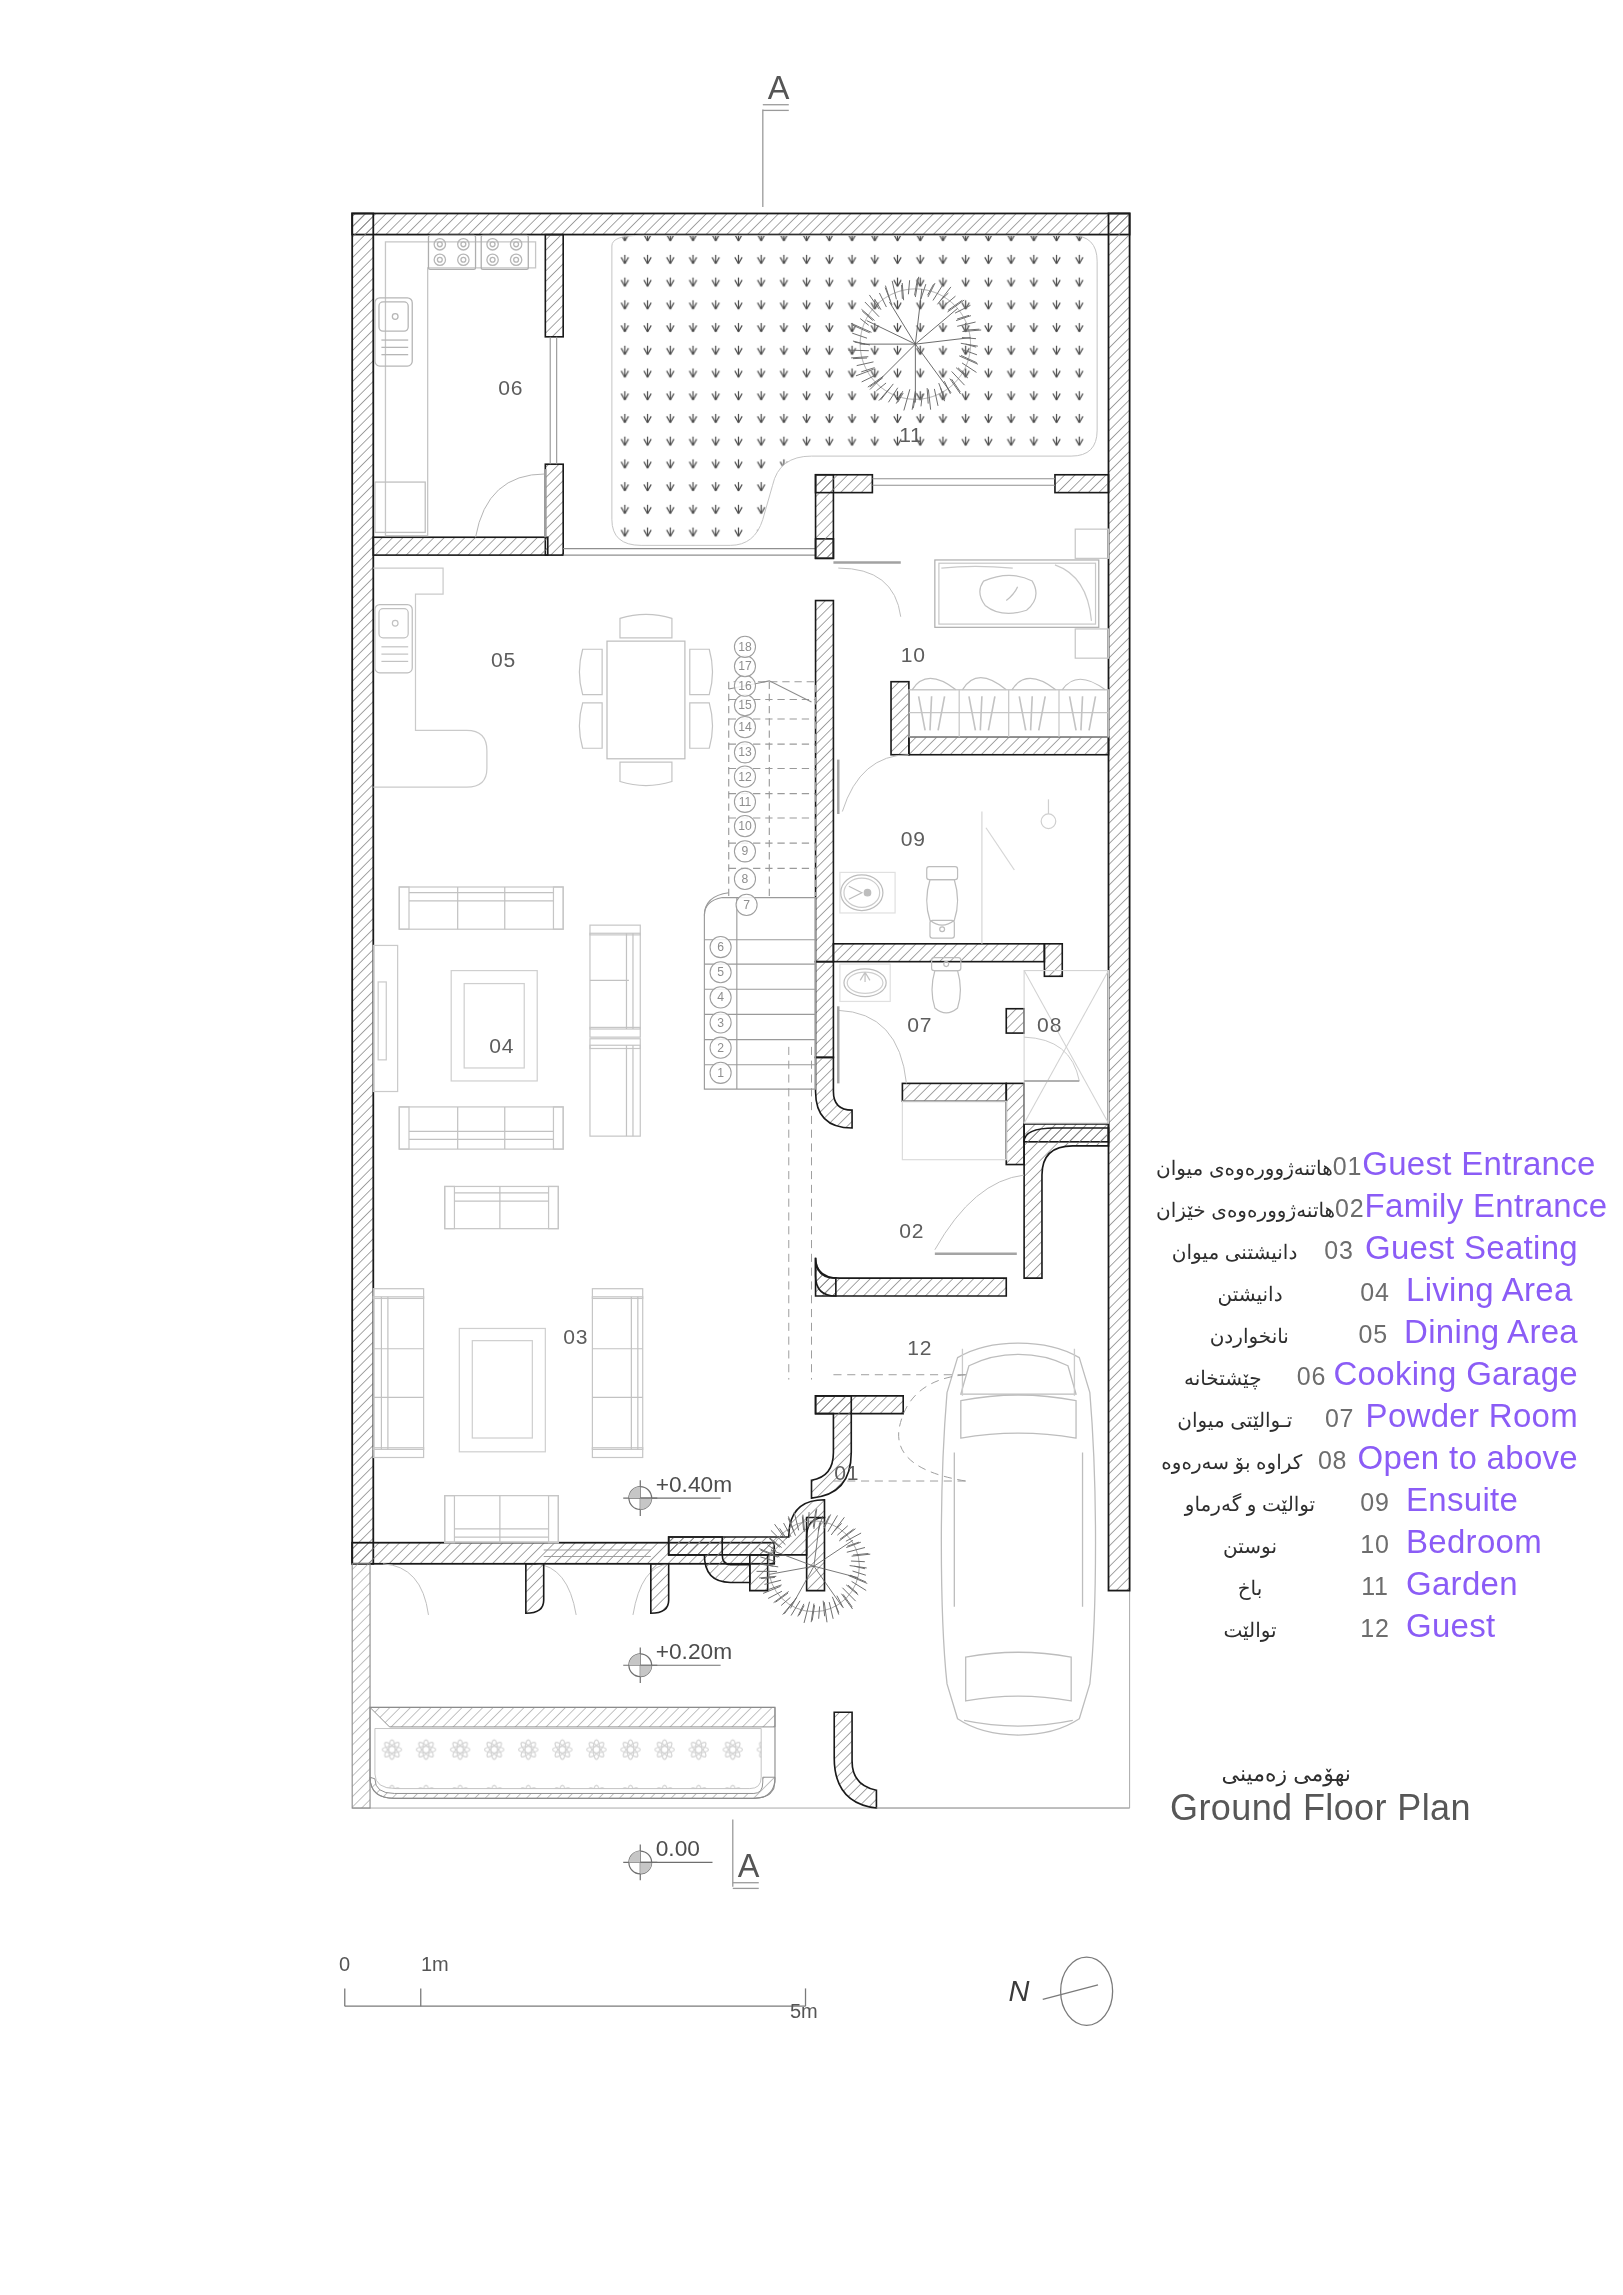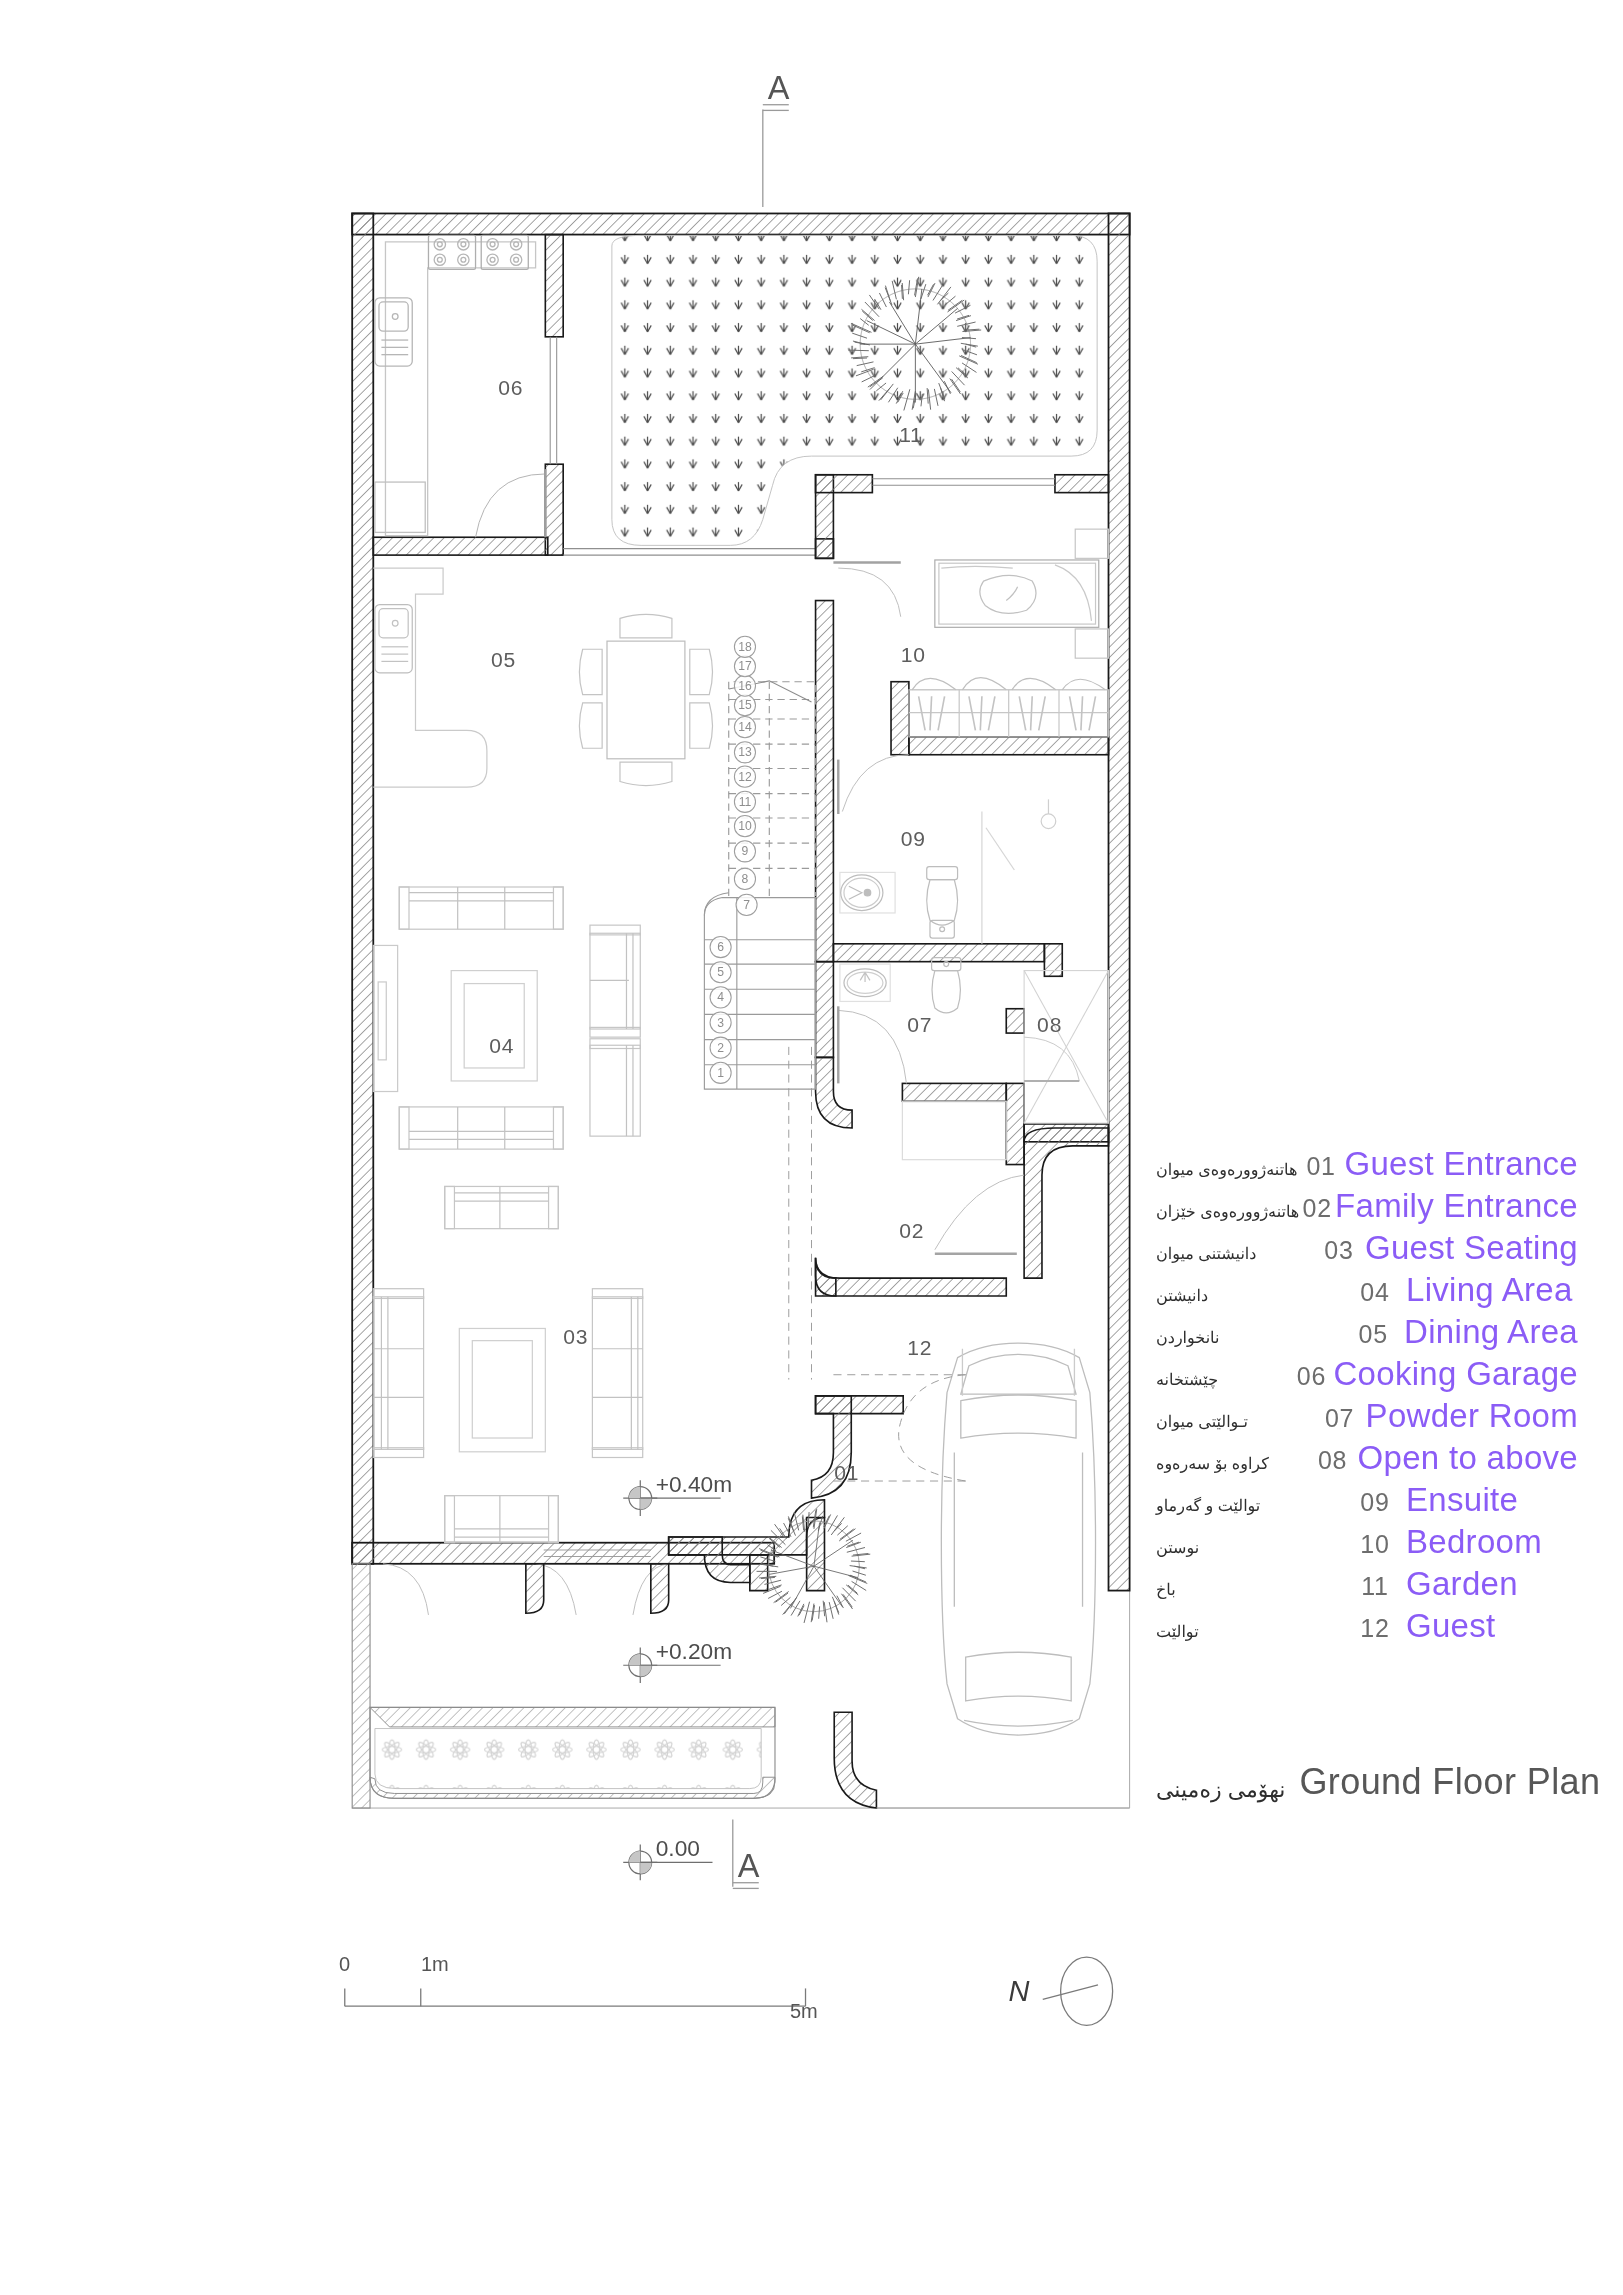--- a/index.html
+++ b/index.html
@@ -30,22 +30,22 @@
     top: 1145px;
     width: 422px;
   }
   .legend-row {
     display: flex;
     align-items: baseline;
     height: 42px;
   }
   .legend-ku {
     width: 188px;
-    text-align: left;
-    font-size: 16px;
+    text-align: center;
+    font-size: 20px;
     color: #2e2e2e;
     direction: rtl;
     white-space: nowrap;
     letter-spacing: 0px;
   }
   .legend-num {
     width: 62px;
     text-align: center;
     font-size: 25px;
     color: #6d6d6d;
@@ -59,21 +59,22 @@
     letter-spacing: 0.3px;
   }
 
   
   #titleblock {
     position: absolute;
     left: 1156px;
     top: 1761px;
     width: 422px;
     display: flex;
-    align-items: flex-end;
+    align-items: flex-start;
+    flex-direction: column;
   }
   #title-ku {
     width: 195px;
     text-align: right;
     font-size: 22px;
     color: #2e2e2e;
     direction: rtl;
     white-space: nowrap;
   }
   #title-en {

